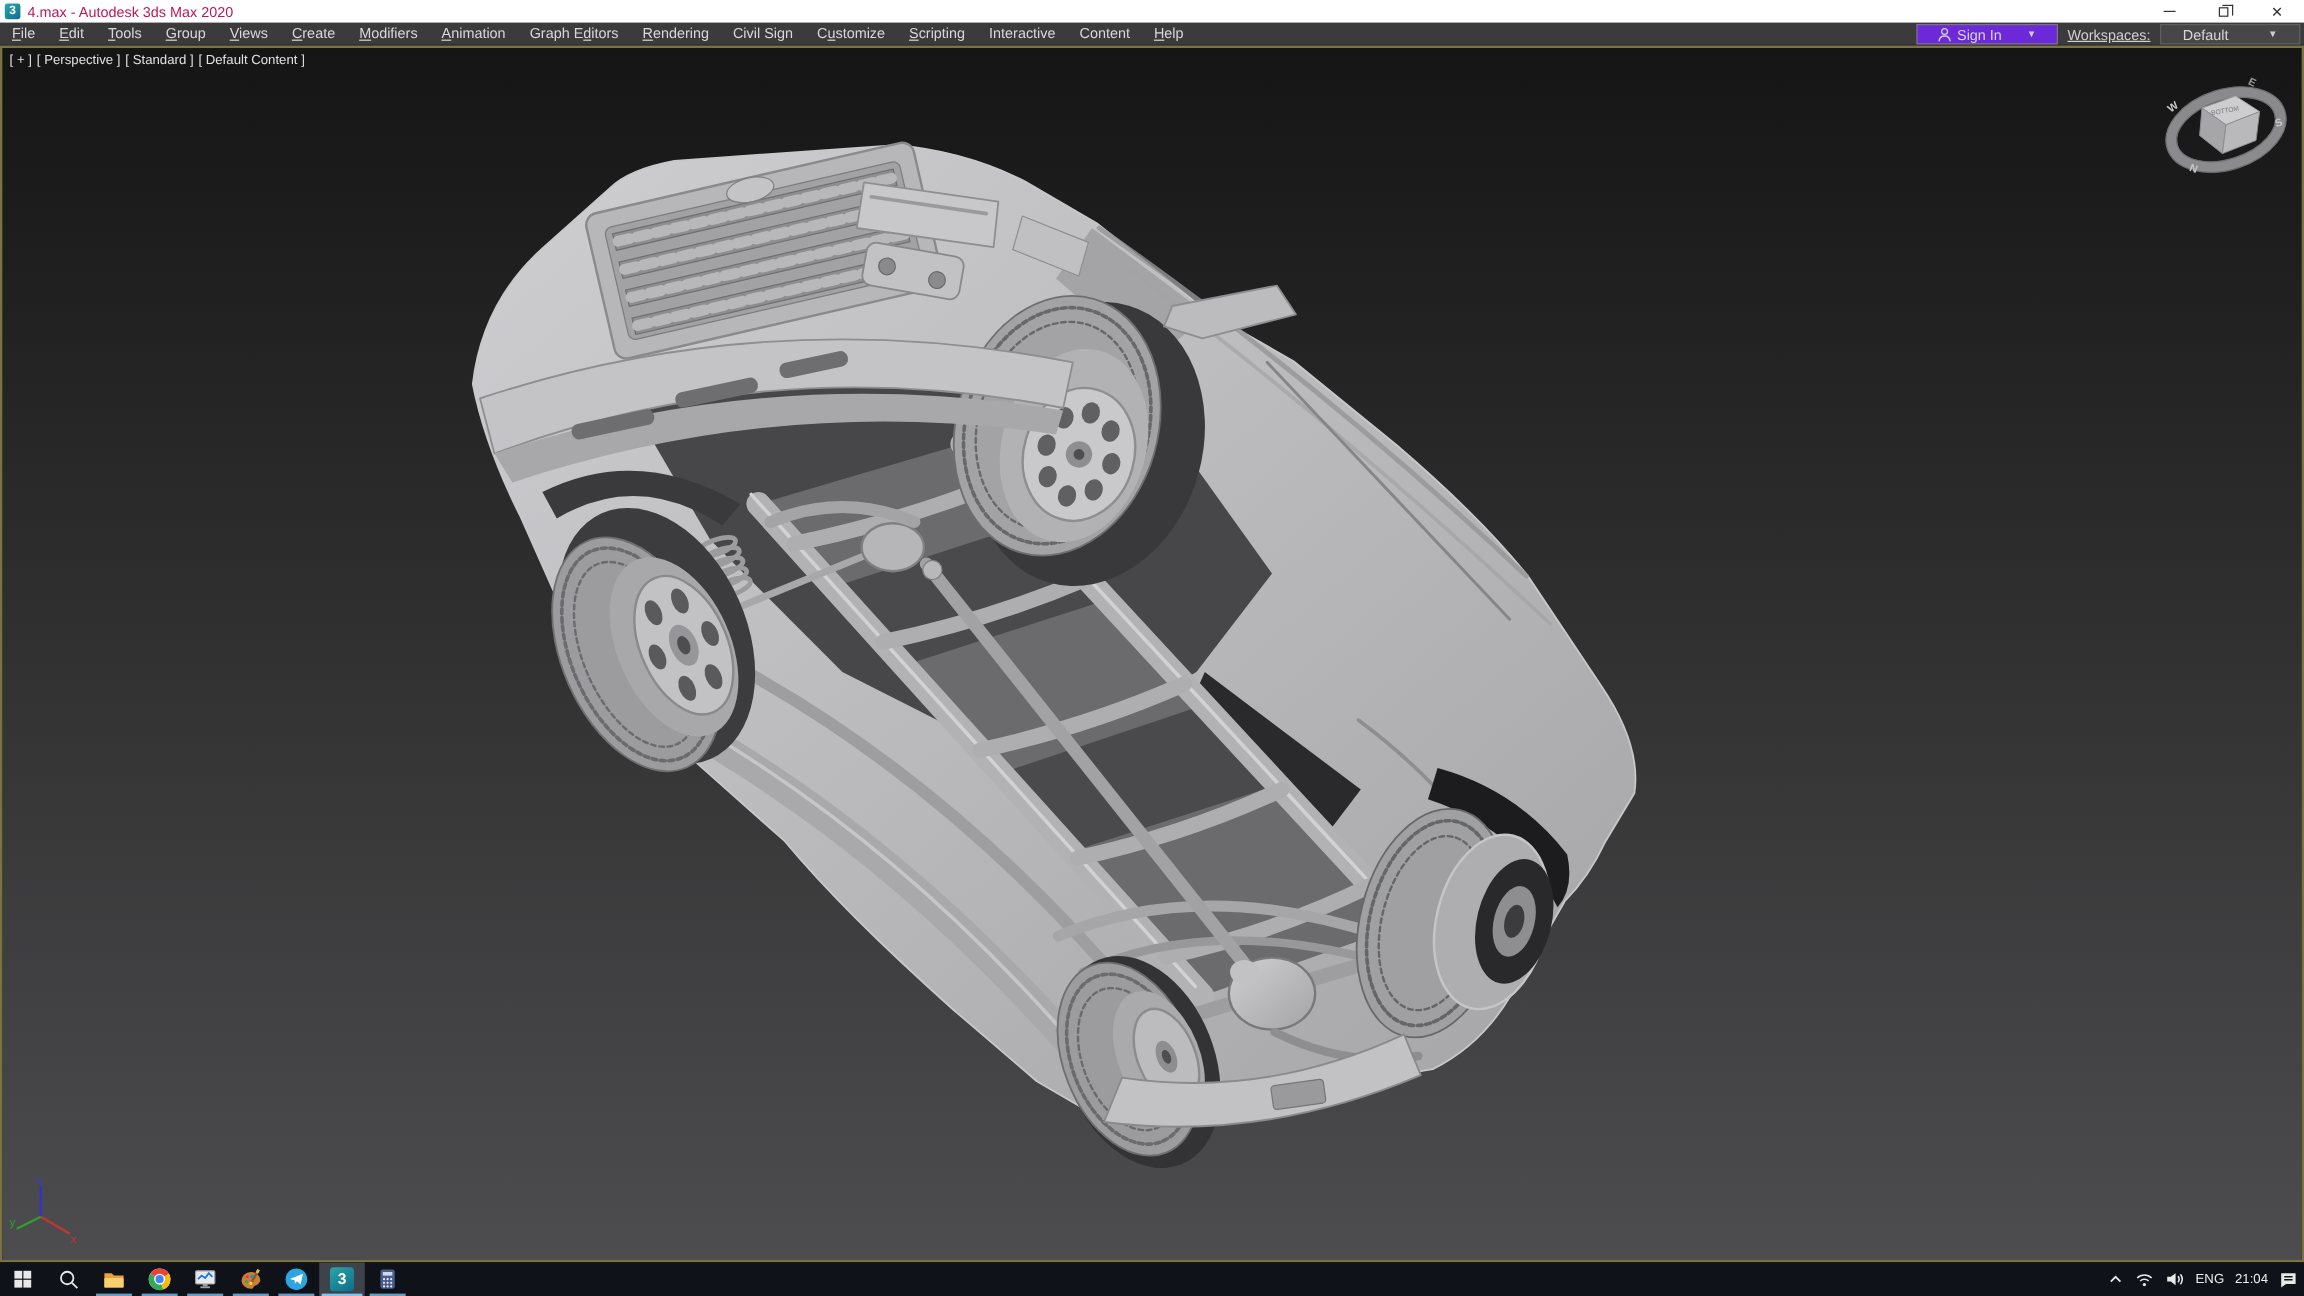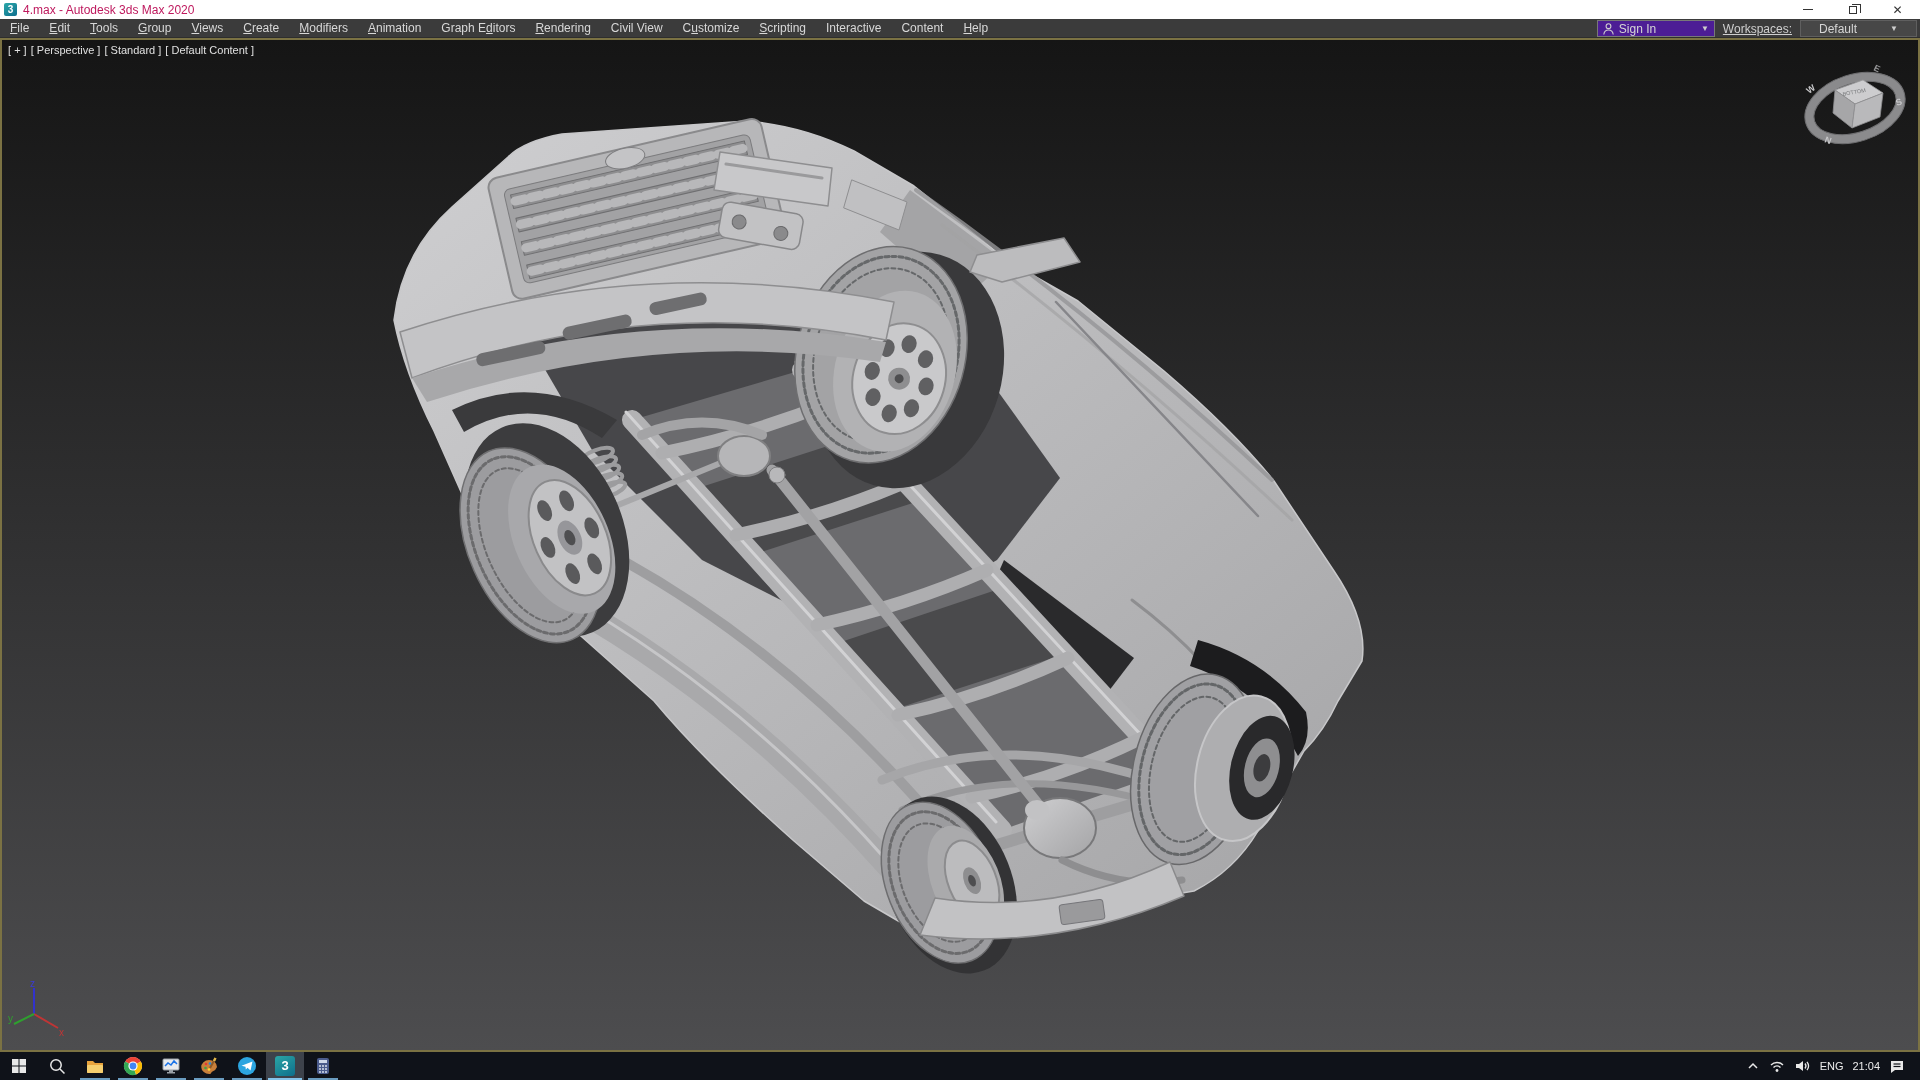--- a/index.html
+++ b/index.html
@@ -22,22 +22,22 @@
               border:1px solid #333; border-left:none; border-bottom:none; }
   .glyph-close { font-size:12px; color:#333; line-height:1; }
 
   
   .menubar { position:absolute; top:19px; left:0; width:1920px; height:19px;
              background:#3b3b3b; display:flex; align-items:center; border-bottom:1px solid #2e2e2e; }
   .menubar .mitem { font-size:12px; color:#d8d8d8; padding:0 10px; height:19px;
              line-height:19px; white-space:nowrap; cursor:default; }
   .mitem u { text-decoration:underline; }
   .menubar-right { position:absolute; right:3px; top:1px; height:17px; display:flex; align-items:center; gap:8px; }
-  .signin { display:flex; align-items:center; width:118px; height:17px; background:#4c1d95;
-            border:1px solid #787878; color:#d6d6d6; font-size:12px; padding:0 5px; }
+  .signin { display:flex; align-items:center; width:118px; height:17px; background:#6d28d9;
+            border:1px solid #787878; color:#d6d6d6; font-size:12px; padding:0 17px; }
   .signin svg { margin-right:5px; }
   .signin .caret, .wsdrop .caret { margin-left:auto; font-size:8px; color:#cdcdcd; }
   .wslabel { font-size:12px; color:#cfcfcf;text-decoration:underline; }
   .wsdrop { display:flex; align-items:center; width:117px; height:17px; background:#474747;
             border:1px solid #5f5f5f; color:#d6d6d6; font-size:12px; padding:0 18px; }
 
   
   .viewport { position:absolute; top:38px; left:0; width:1920px; height:1014px;
               border:2px solid #7b7243; background:linear-gradient(#151515,#4d4d4f); }
   .viewport > svg.model { position:absolute; left:0; top:0; }
@@ -51,21 +51,21 @@
   .taskbar { position:absolute; bottom:0; left:0; width:1920px; height:28px;
              background:#0f1219; display:flex; align-items:stretch; }
   .tbtn { width:38px; display:flex; align-items:center; justify-content:center; position:relative; }
   .tbtn.running:after { content:""; position:absolute; bottom:0; left:4px; right:4px;
              height:2px; background:#6a9cc0; }
   .tbtn.active { background:#3d424b; }
   .tbtn.active:after { content:""; position:absolute; bottom:0; left:2px; right:2px;
              height:2px; background:#85c3ea; }
   .maxtile { width:20px; height:20px; border-radius:3px; background:linear-gradient(145deg,#2aa5a5,#0e6e8c);
              color:#fff; font-weight:bold; font-size:13px; text-align:center; line-height:20px; }
-  .tray { margin-left:auto; display:flex; align-items:center; gap:9px; padding-right:15px; }
+  .tray { margin-left:auto; display:flex; align-items:center; gap:9px; padding-right:5px; }
   .tray .ttxt { color:#ececec; font-size:11px; }
 </style>
 </head>
 <body>
 
 <div class="screen">
 
   <div class="titlebar">
     <div class="appicon">3</div>
     <div class="title">4.max - Autodesk 3ds Max 2020</div>
@@ -86,21 +86,21 @@
     <span class="mitem"><u>F</u>ile</span>
     <span class="mitem"><u>E</u>dit</span>
     <span class="mitem"><u>T</u>ools</span>
     <span class="mitem"><u>G</u>roup</span>
     <span class="mitem"><u>V</u>iews</span>
     <span class="mitem"><u>C</u>reate</span>
     <span class="mitem"><u>M</u>odifiers</span>
     <span class="mitem"><u>A</u>nimation</span>
     <span class="mitem">Graph E<u>d</u>itors</span>
     <span class="mitem"><u>R</u>endering</span>
-    <span class="mitem">Civil View</span>
+    <span class="mitem">Civil Sign</span>
     <span class="mitem">C<u>u</u>stomize</span>
     <span class="mitem"><u>S</u>cripting</span>
     <span class="mitem">Interactive</span>
     <span class="mitem">Content</span>
     <span class="mitem"><u>H</u>elp</span>
 
     <div class="menubar-right">
       <div class="signin">
         <svg width="11" height="12" viewBox="0 0 11 12">
           <circle cx="5.5" cy="3.2" r="2.4" fill="none" stroke="#cfcfcf" stroke-width="1.1"></circle>

